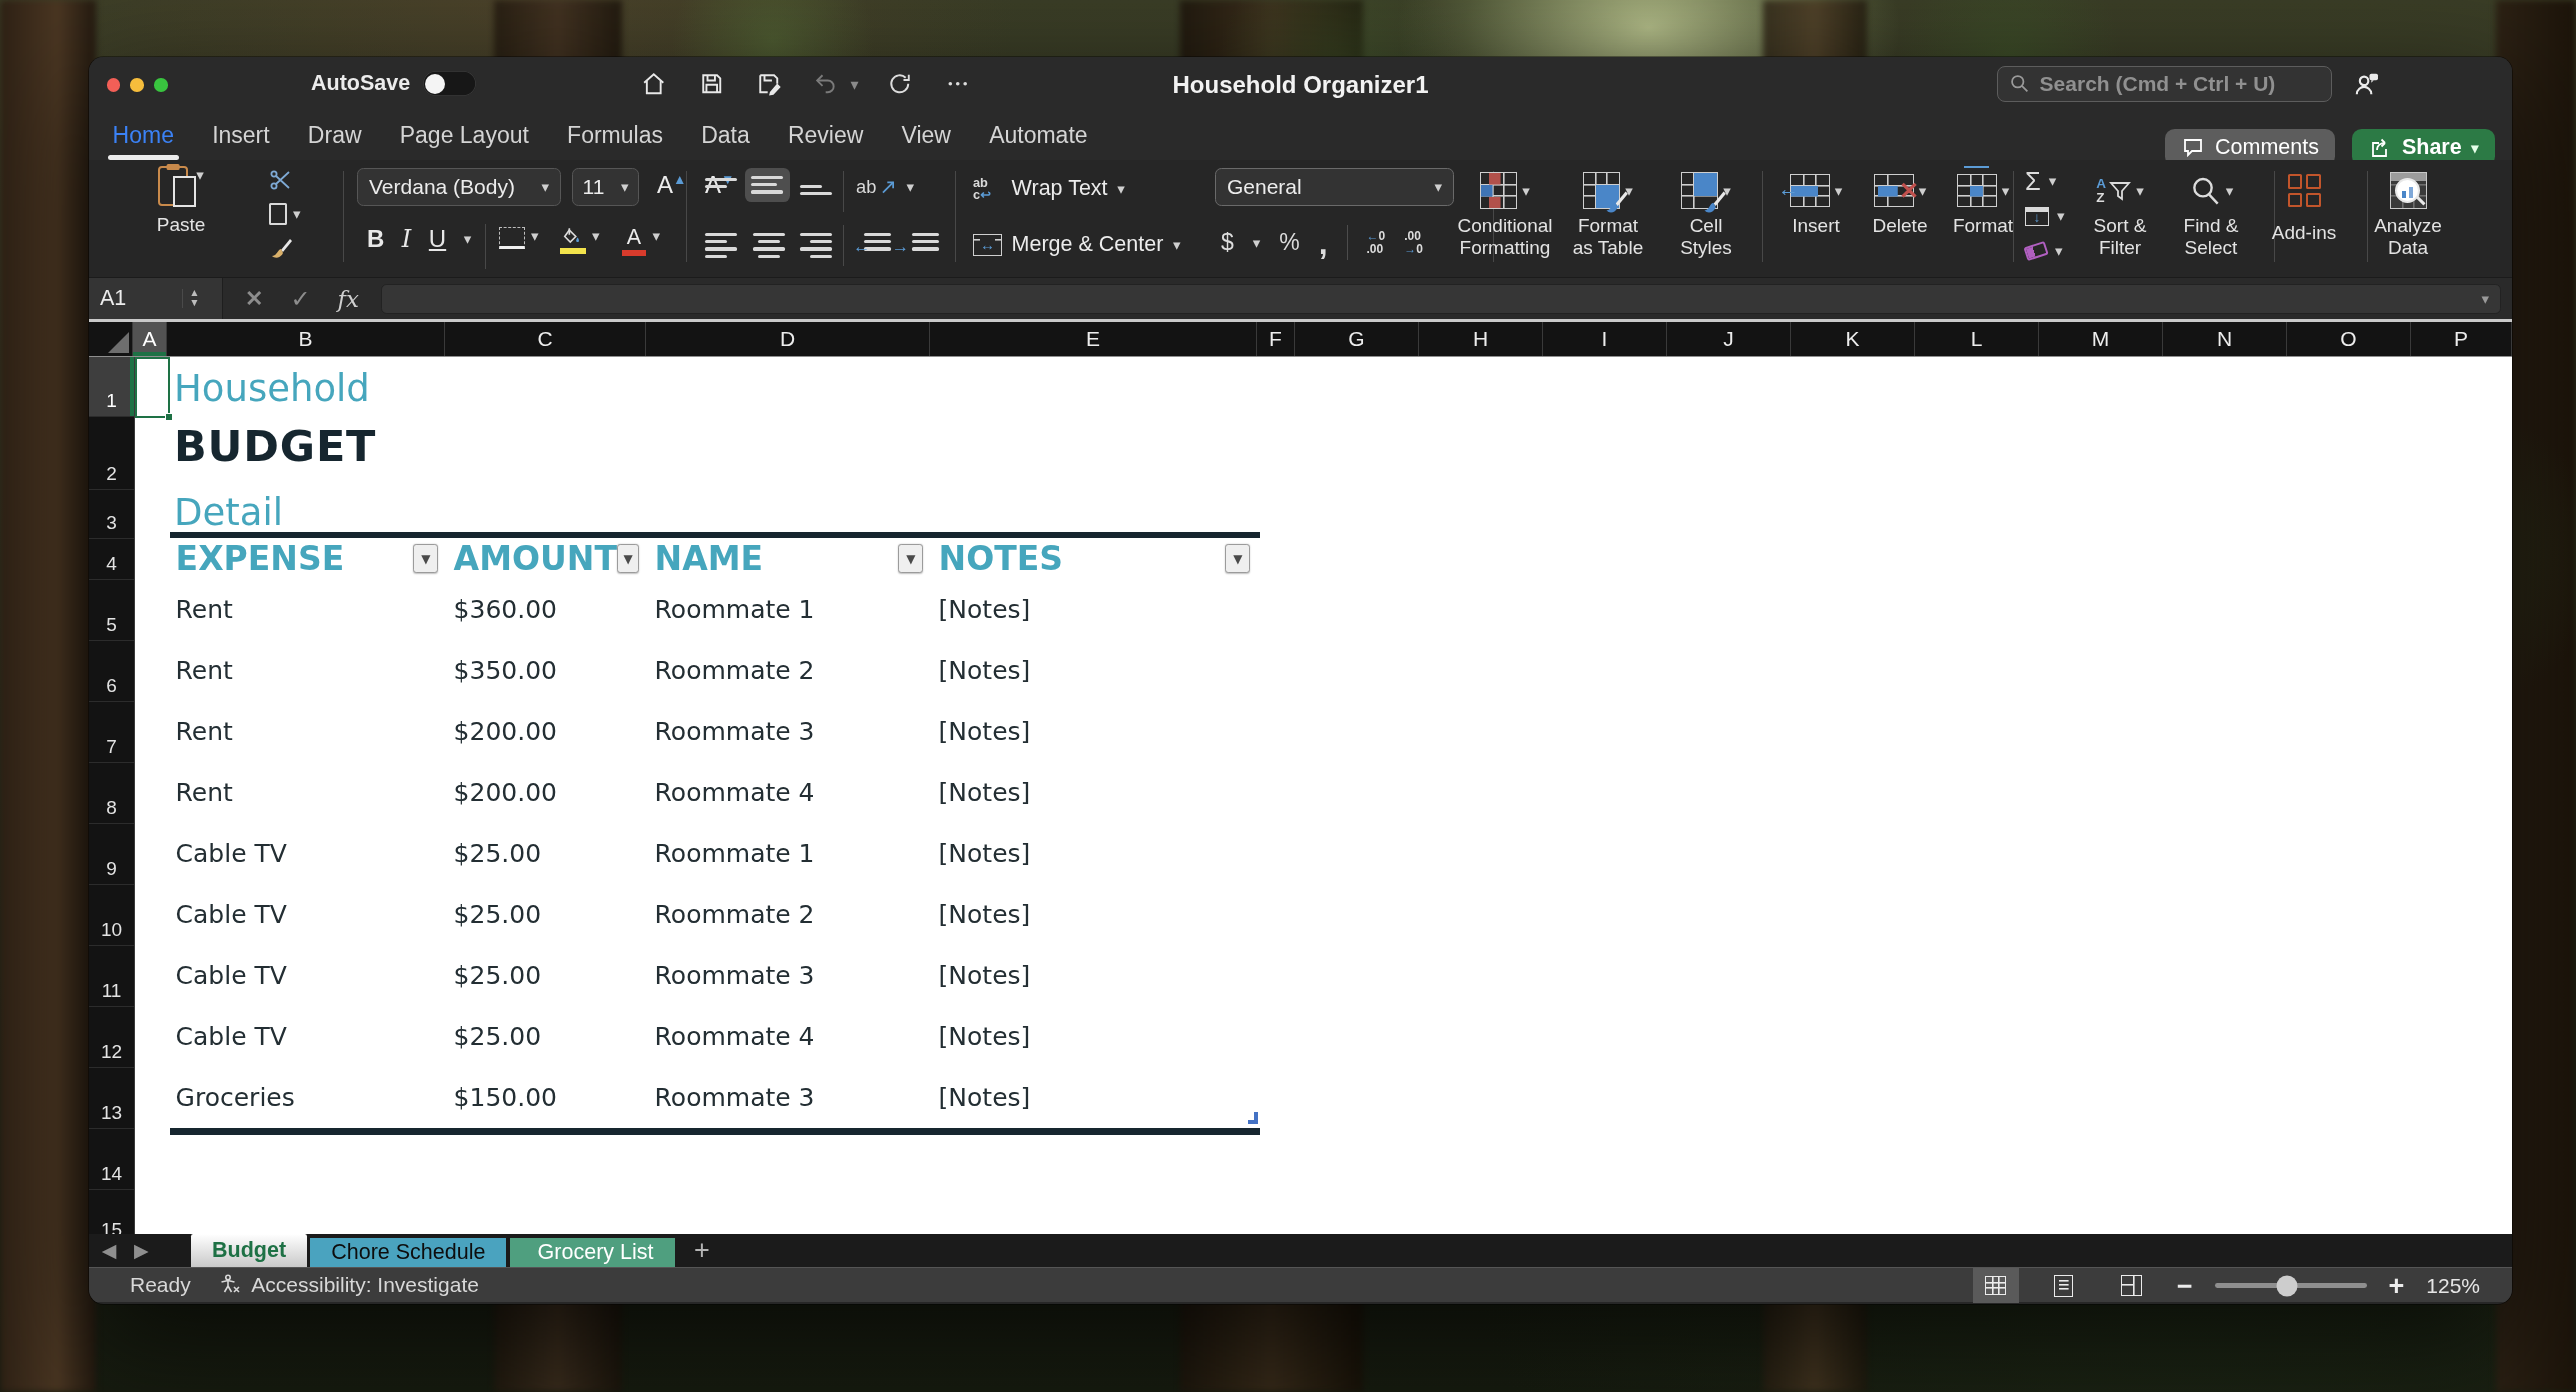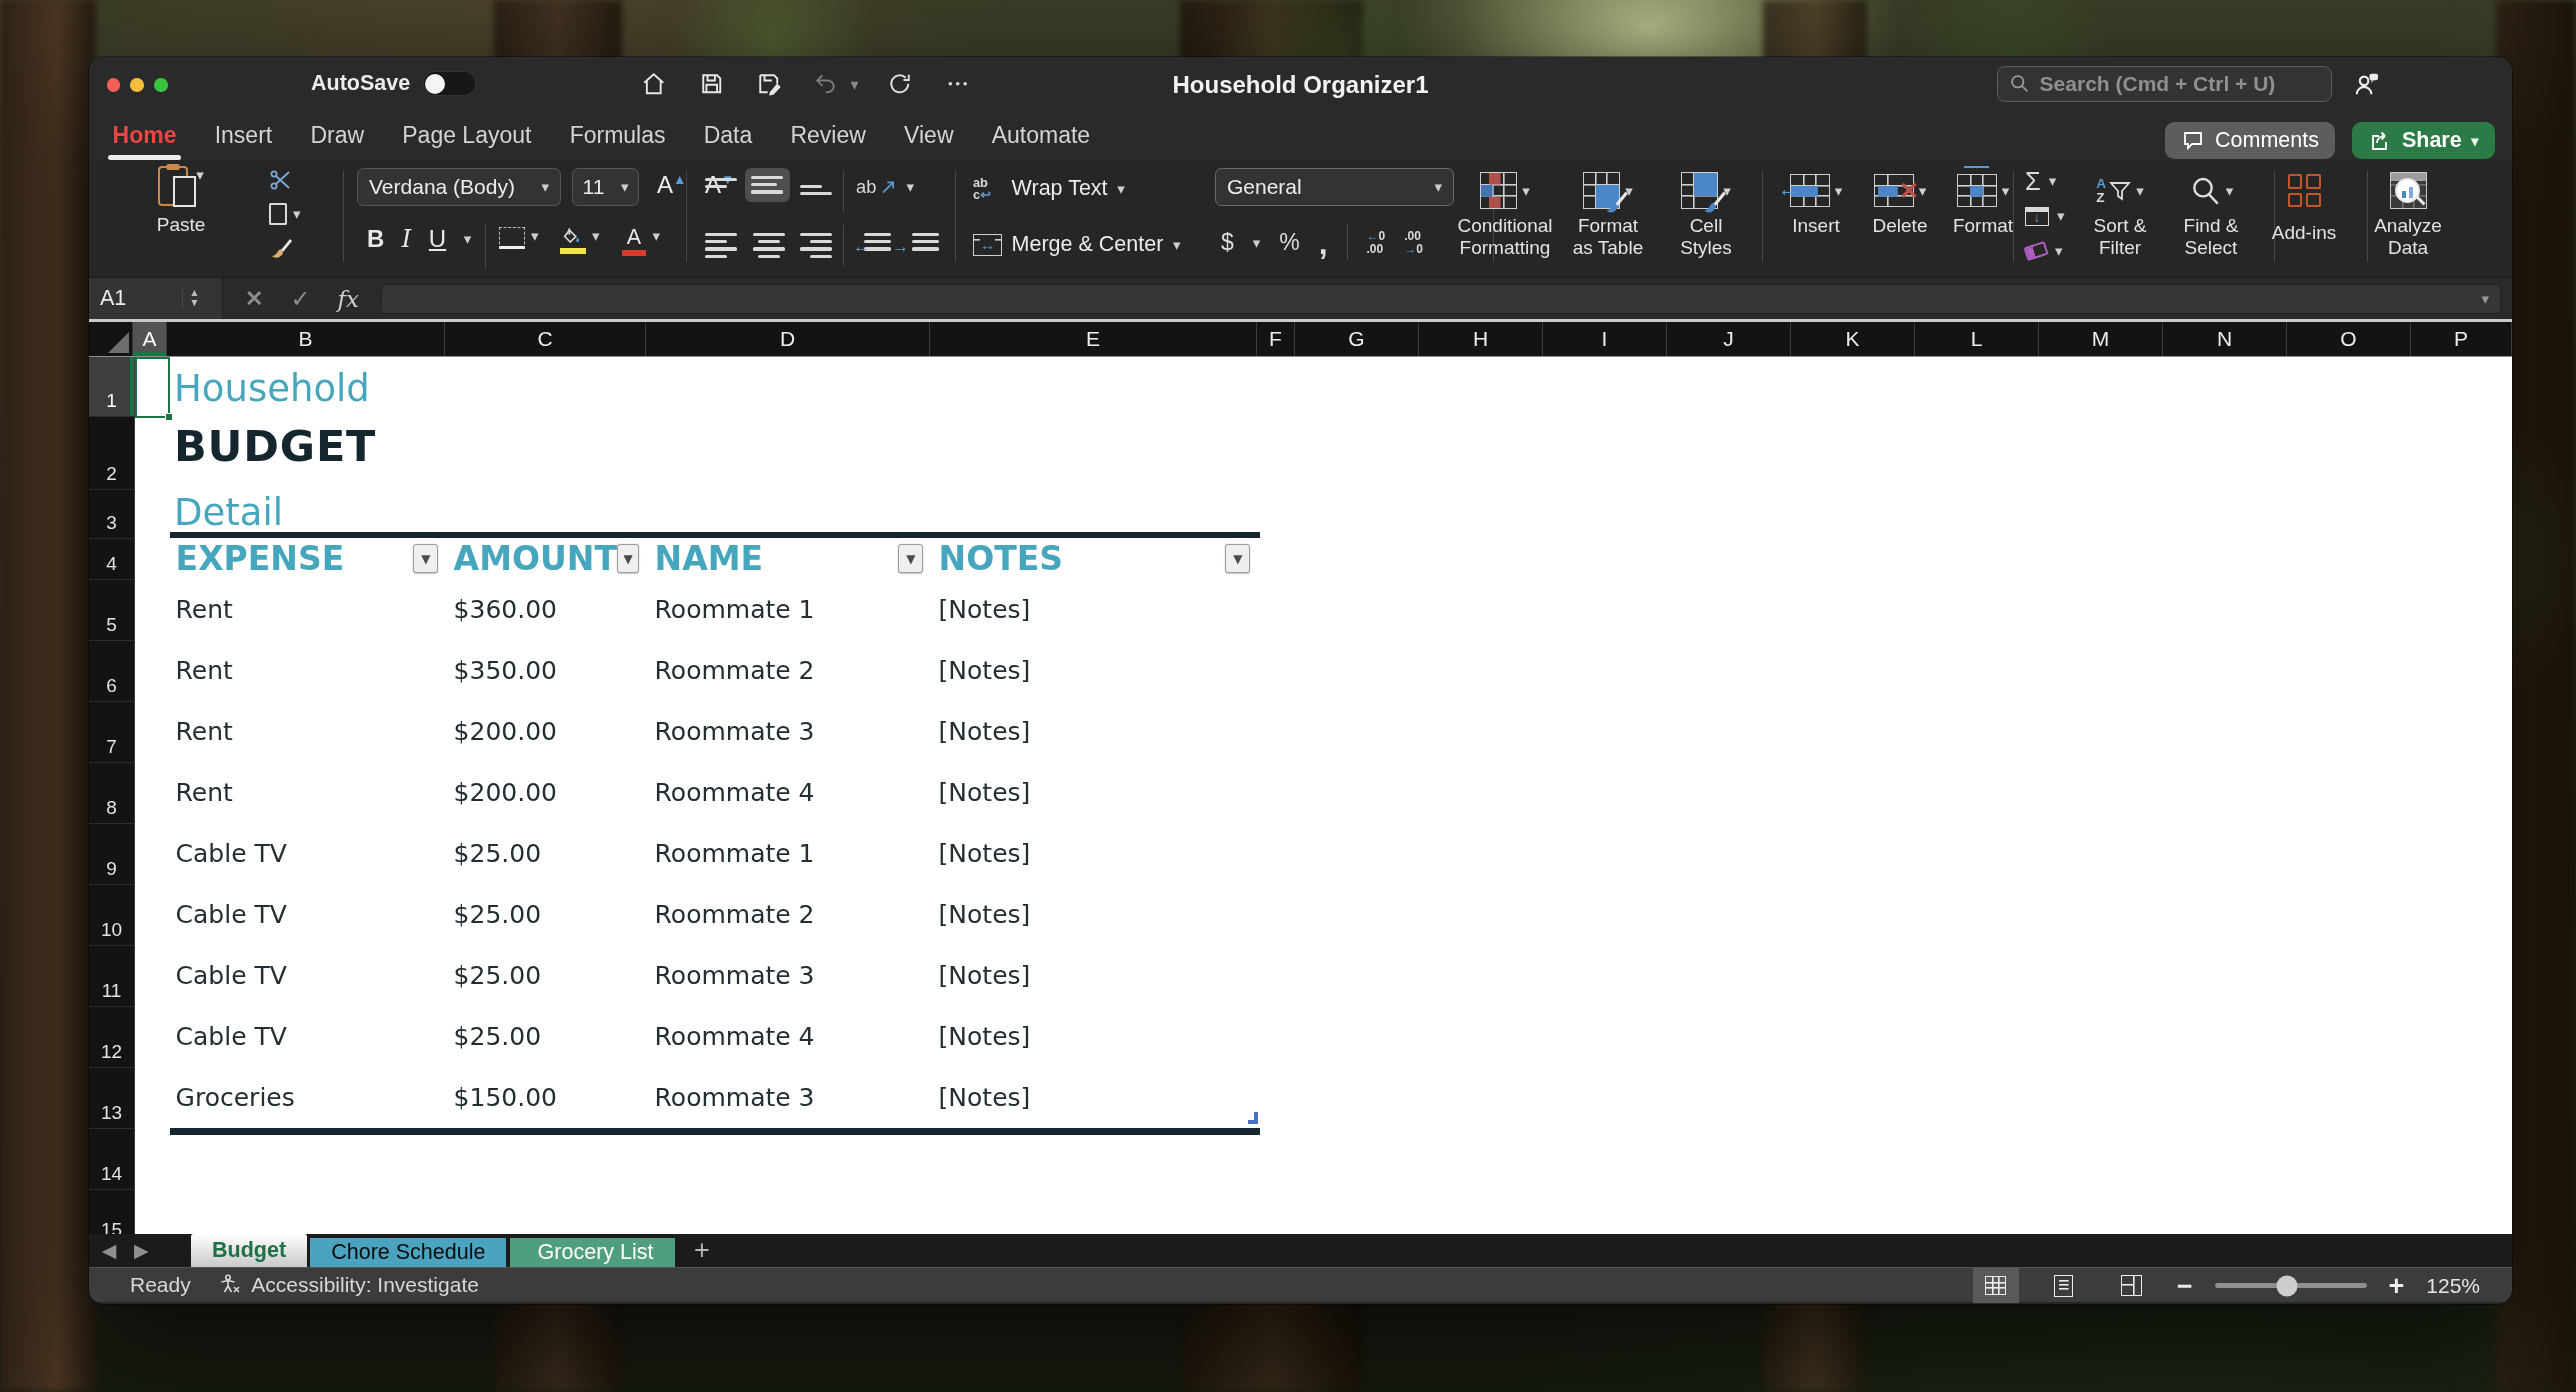--- a/index.html
+++ b/index.html
@@ -46,23 +46,23 @@
   .doc-title { position:absolute; left:50%; top:13.6px; transform:translateX(-50%); color:#f2f2f2; font-size:24px; font-weight:600; white-space:nowrap; }
   .searchbox { position:absolute; right:180px; top:8.8px; width:335px; height:36px; background:#333; border:1.2px solid #5d5d5d; border-radius:8px; display:flex; align-items:center; gap:9.6px; padding:0 11px; }
   .searchbox input { background:transparent; border:none; outline:none; color:#c9c9c9; font-size:21px; width:271px; font-family:"Liberation Sans",sans-serif; font-weight:600; }
   .searchbox input::placeholder { color:#909090; }
   .profile { position:absolute; right:131px; top:12.8px; }
 
   
   .tabrow { position:relative; height:49px; background:#2a2a2a; }
   .rtabs { position:absolute; left:22px; top:0; height:49px; display:flex; gap:35px; align-items:center; }
   .rtab { color:#d4d4d4; font-size:23px; position:relative; padding:4.8px 1.6px; cursor:default; }
-  .rtab.active { color:#ef4444; font-weight:700; }
+  .rtab.active { color:#3b82f6; font-weight:400; }
   .rtab.active::after { content:""; position:absolute; left:-3.2px; right:-3.2px; bottom:-6.4px; height:5.6px; border-radius:3.2px; background:#ececec; }
-  .pillbtn { position:absolute; top:11px; height:37px; border-radius:9.6px; display:flex; align-items:center; gap:9.6px; padding:0 16px; border:none; font-size:21.5px; cursor:default; }
+  .pillbtn { position:absolute; top:18px; height:37px; border-radius:9.6px; display:flex; align-items:center; gap:9.6px; padding:0 16px; border:none; font-size:21.5px; cursor:default; }
   .comments { right:177px; background:#5d5d5d; color:#fff; }
   .share { right:17.5px; background:var(--share-green,#2c7a45); color:#fff; font-weight:600; }
   .share .chev { font-size:14.4px; color:#e5ffe9; }
 
   
   .ribbon { position:relative; height:118px; background:#262626; border-bottom:0.8px solid #1b1b1b; color:#d9d9d9; }
   .gsep { position:absolute; top:11px; height:91px; width:0.8px; background:#484848; }
   .chv { color:#cfcfcf; font-size:15px; }
   .riblabel { font-size:19px; color:#e3e3e3; text-align:center; line-height:21.5px; }
   .iconbtn { position:absolute; display:flex; flex-direction:column; align-items:center; }

